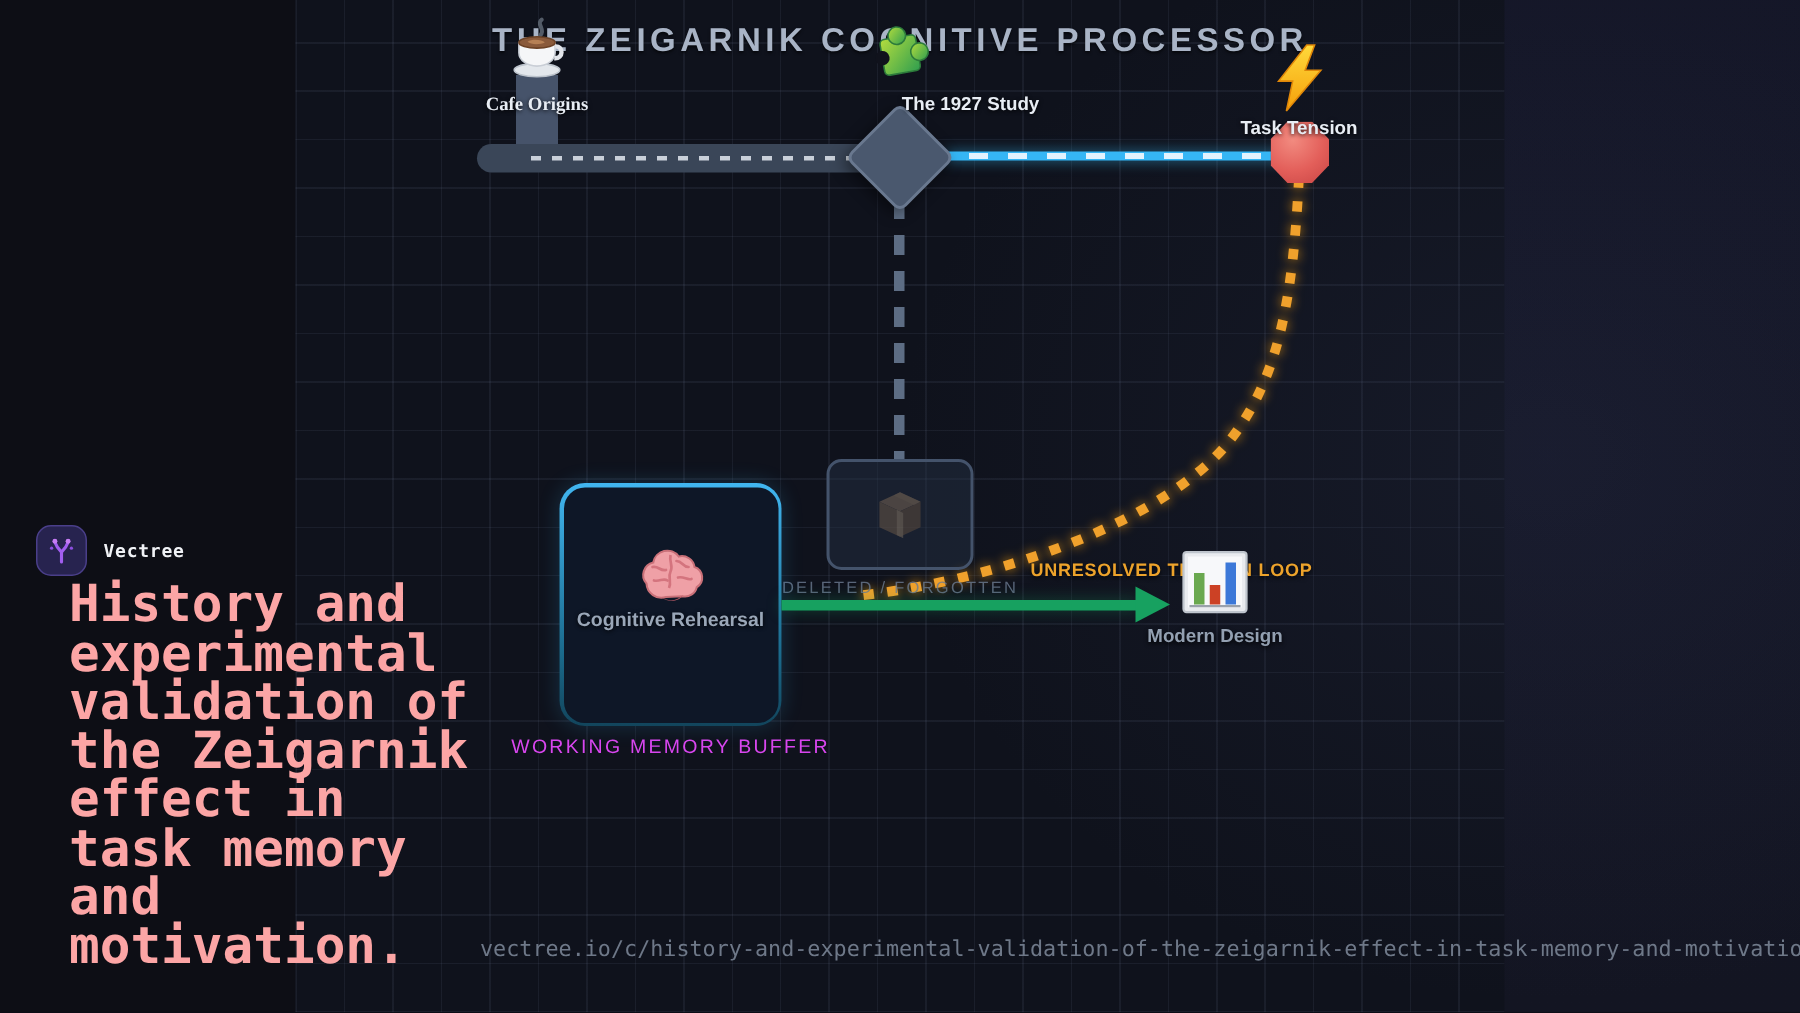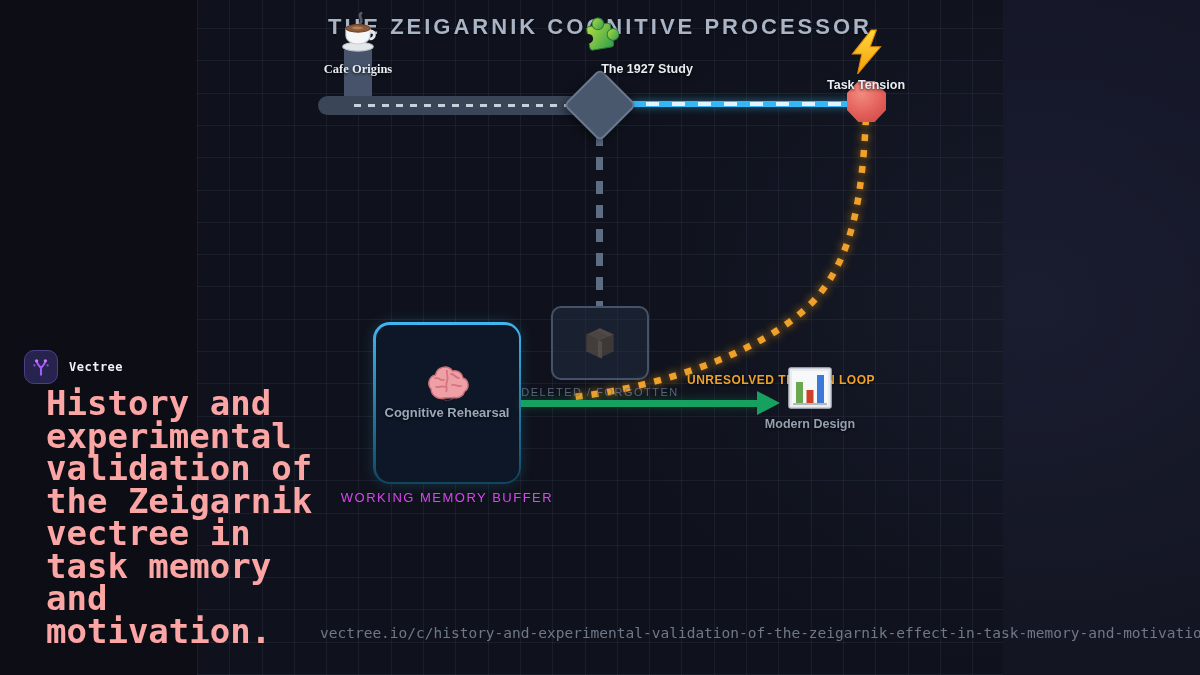--- a/index.html
+++ b/index.html
@@ -257,21 +257,21 @@
       </svg>
     </div>
     <div class="brand-name">Vectree</div>
   </div>
 
   <div class="headline">
     <div>History and</div>
     <div>experimental</div>
     <div>validation of</div>
     <div>the Zeigarnik</div>
-    <div>vectree in</div>
+    <div>effect in</div>
     <div>task memory</div>
     <div>and</div>
     <div>motivation.</div>
   </div>
 
   <div class="footer-url">vectree.io/c/history-and-experimental-validation-of-the-zeigarnik-effect-in-task-memory-and-motivation</div>
 
 </div>
 
 </body></html>

